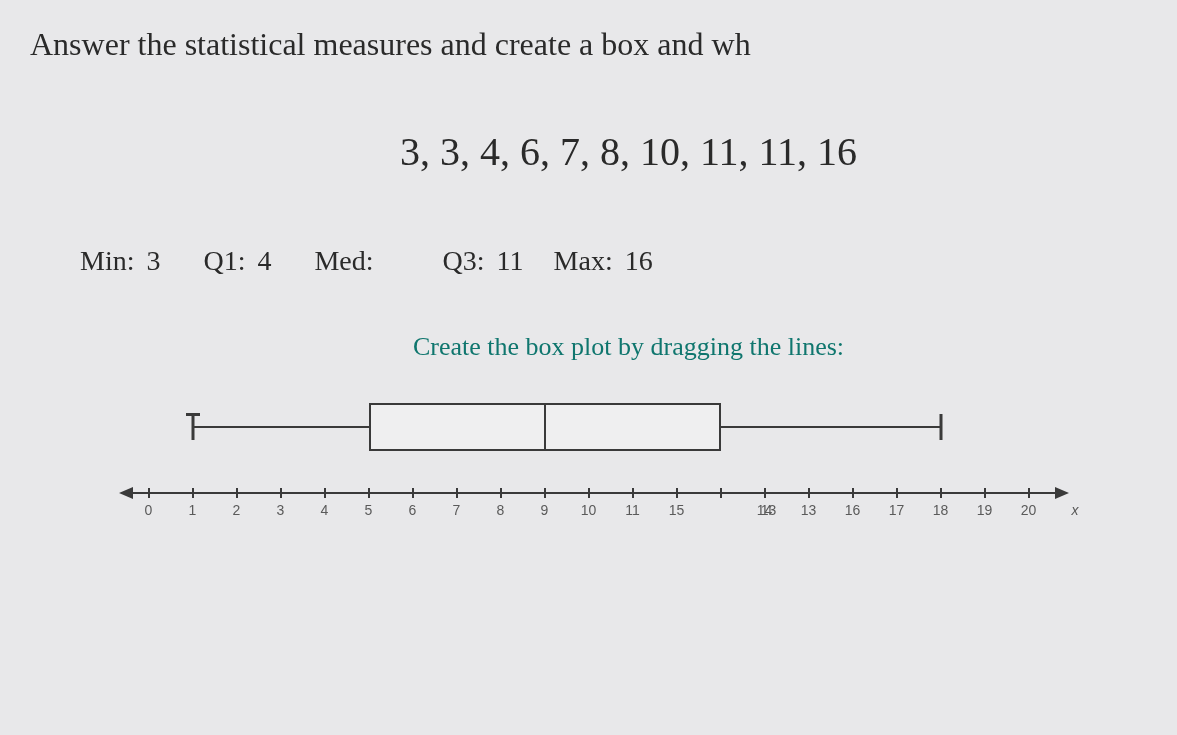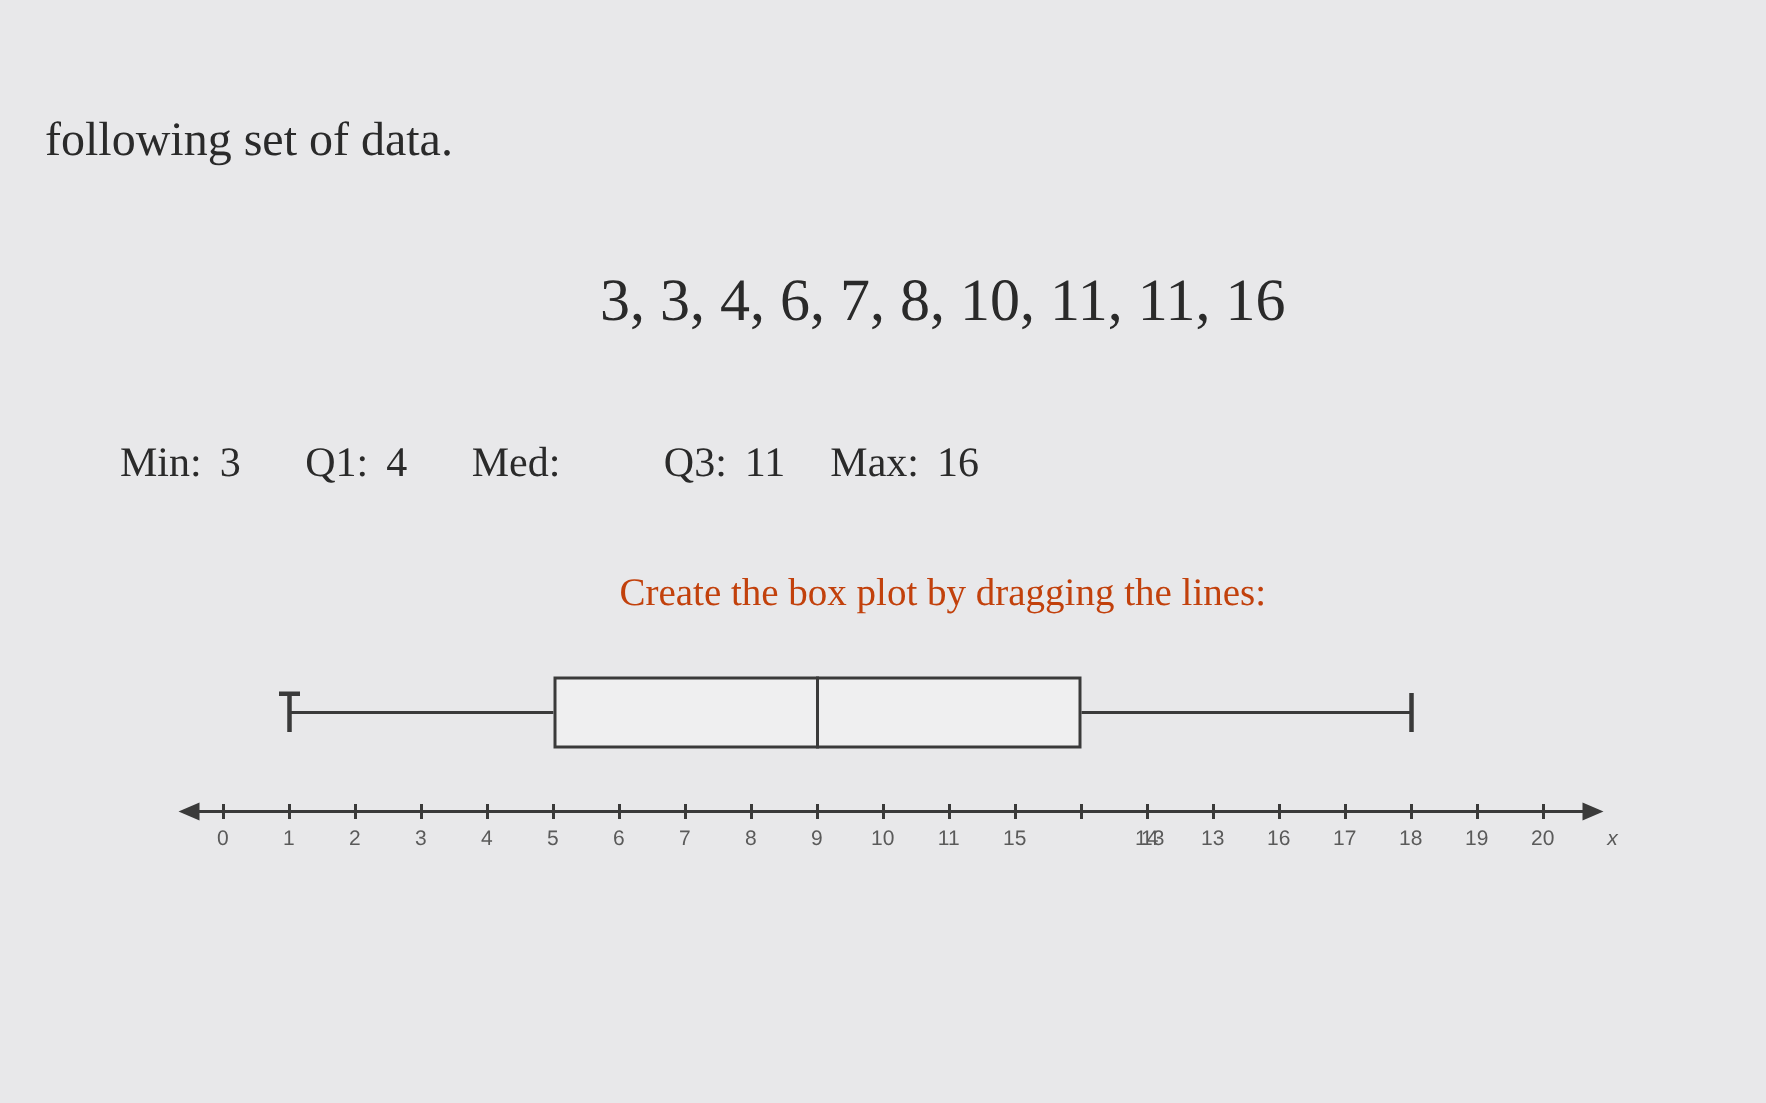--- a/index.html
+++ b/index.html
@@ -44,21 +44,21 @@
       color: #2a2a2a;
     }
     .stat-value {
       color: #2a2a2a;
       min-width: 30px;
     }
     .instruction {
       font-size: 26px;
       text-align: center;
       margin-bottom: 30px;
-      color: #c2410c;
+      color: #0f766e;
       padding-left: 80px;
     }
     .plot-container {
       position: relative;
       width: 880px;
       margin: 0 auto 5px auto;
     }
     .boxplot-area {
       position: relative;
       height: 70px;
@@ -170,22 +170,21 @@
       font-size: 14px;
       color: #5a5a5a;
       font-style: italic;
       font-family: Arial, sans-serif;
     }
   </style>
 </head>
 <body>
 
 <div class="prompt-text">
-  <br>
-  <span>following set of data.</span>
+  <span>Answer the statistical measures and create a box and wh</span><br>
 </div>
 
 <div class="data-set">3, 3, 4, 6, 7, 8, 10, 11, 11, 16</div>
 
 <div class="stats-row">
   <div class="stat-item">
     <span class="stat-label">Min:</span>
     <span class="stat-value">3</span>
   </div>
   <div class="stat-item">

